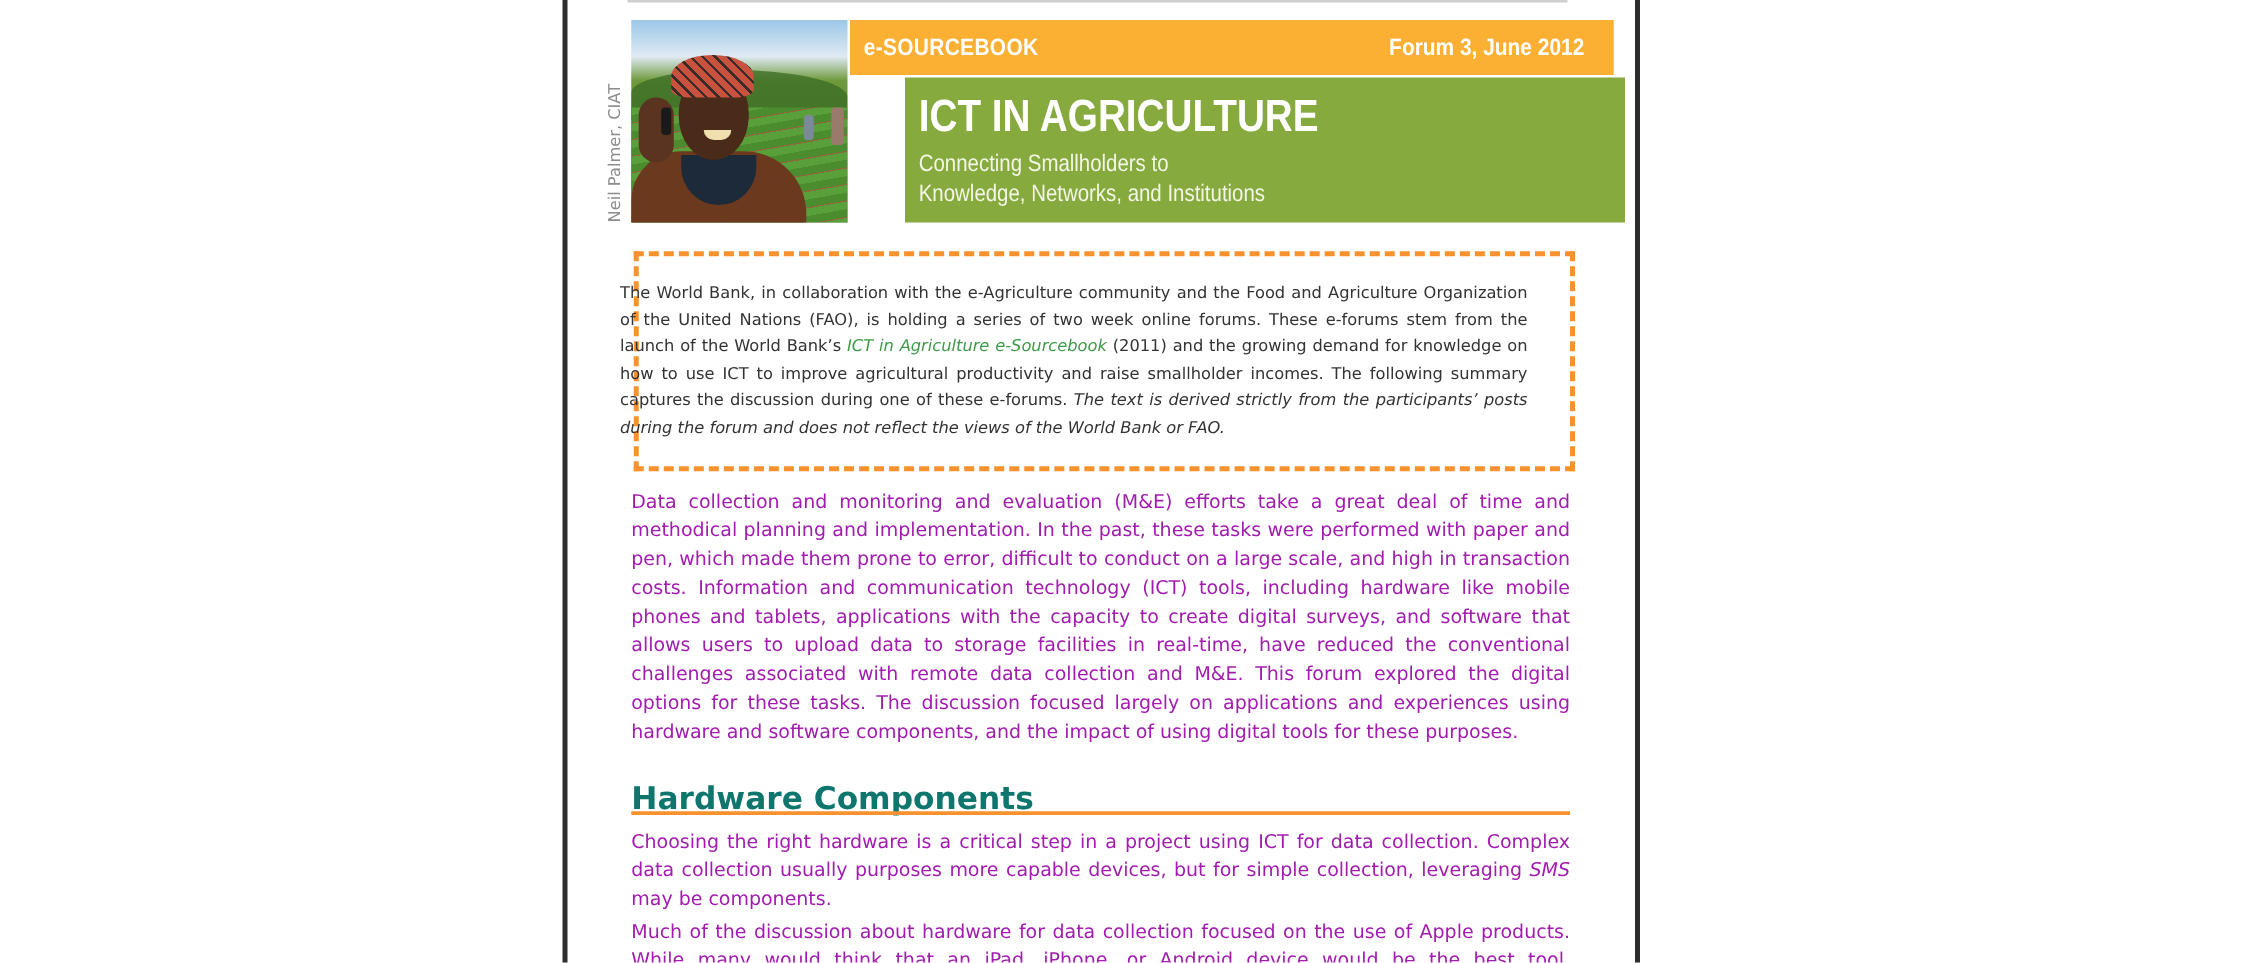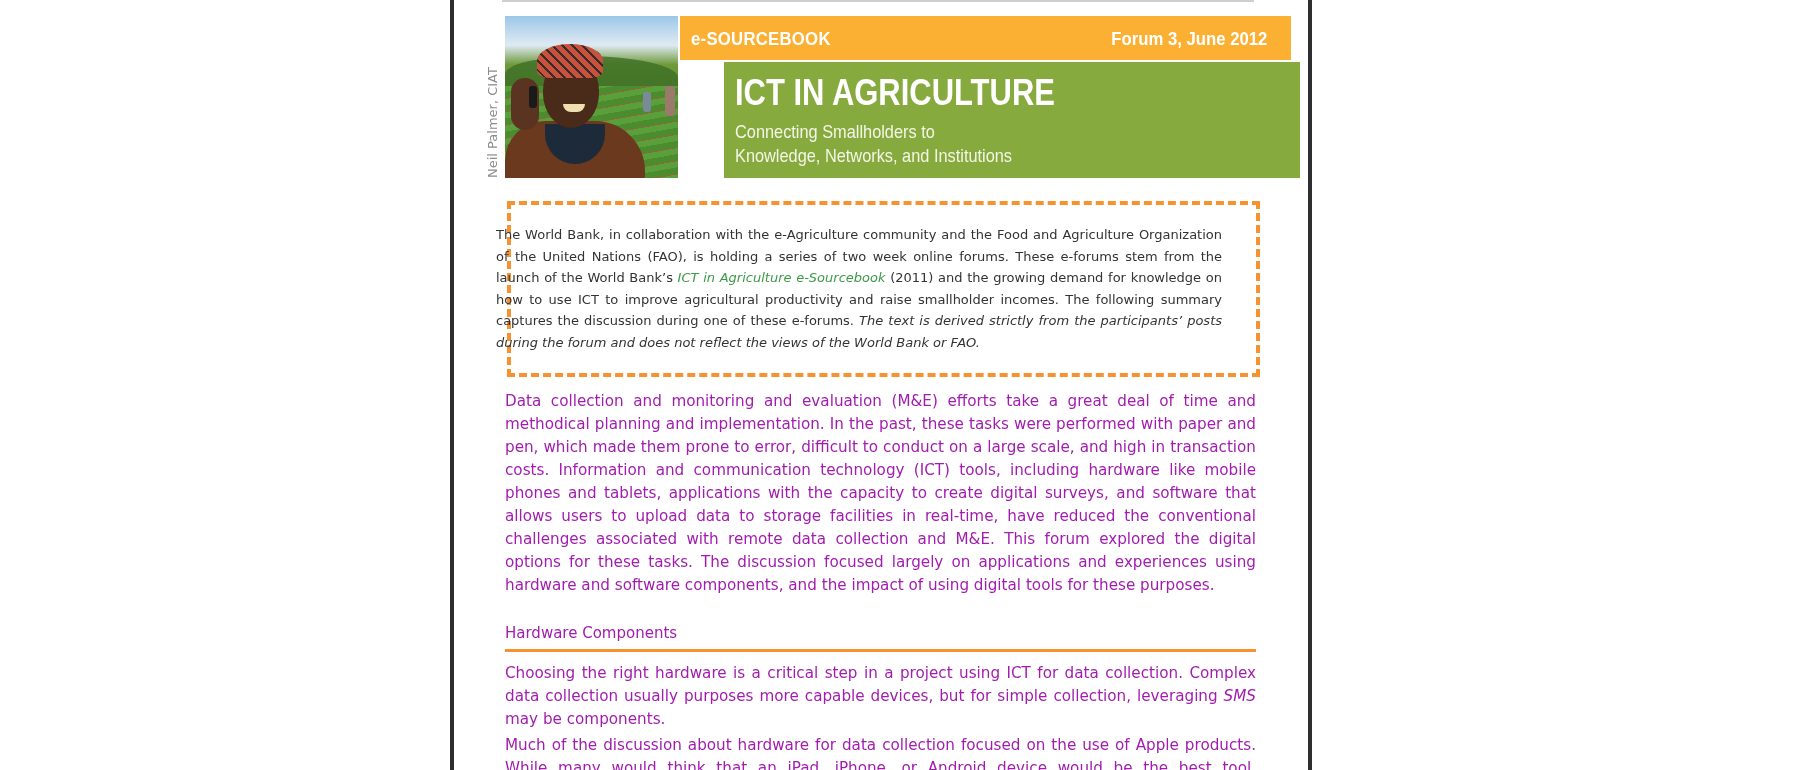--- a/index.html
+++ b/index.html
@@ -57,21 +57,21 @@
     font-size:13px; line-height:21.6px; text-align:justify; color:#333;margin-top:16px;
   }
   .intro-text .link { color:#3f9a49; font-style:italic; }
   .intro-text .disclaimer { font-style:italic; }
 
   .body-text {
     position:absolute; left:505px; width:751px; font-size:15.2px; line-height:23px;
     text-align:justify; color:#a21caf; margin:0;
   }
   .section-heading {
-    position:absolute; left:505px; top:624px; font-size:15px; font-weight:normal; color:#a21caf;
+    position:absolute; left:505px; top:624px; font-size:25px; font-weight:bold; color:#0f766e;
   }
   .section-rule { position:absolute; left:505px; top:649px; width:751px; height:3px; background:#f7922e; }
   .sms { font-style:italic; }
 </style>
 </head>
 <body>
 
 <div class="page-frame"></div>
 <div class="top-rule"></div>
 

